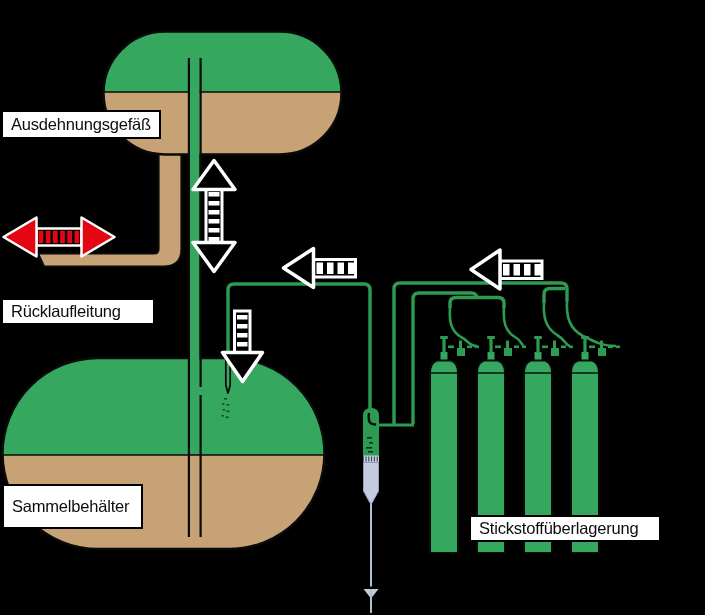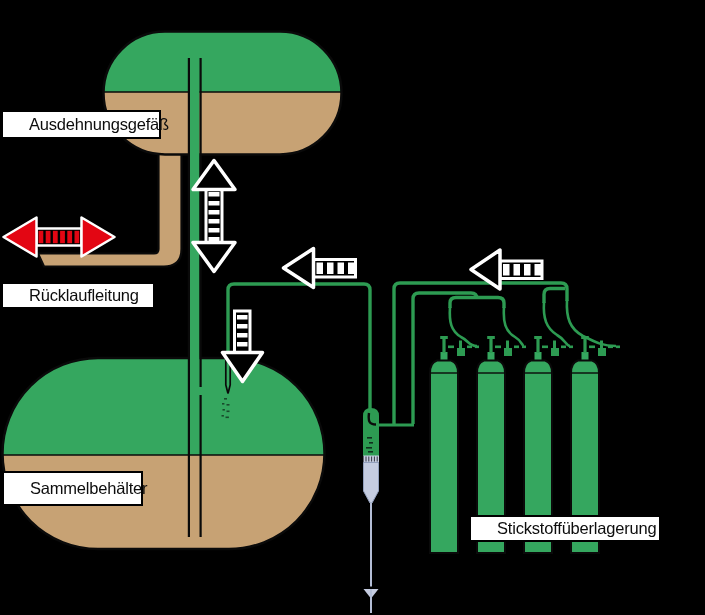--- a/index.html
+++ b/index.html
@@ -4,25 +4,25 @@
 <style>
   html,body{margin:0;padding:0;background:#000;}
   .stage{
     position:relative;width:705px;height:615px;background:#000;overflow:hidden;
     font-family:"Liberation Sans", sans-serif;
   }
   .stage svg{position:absolute;left:0;top:0;}
   .diagram-label{
     position:absolute;box-sizing:border-box;background:#ffffff;border:2px solid #000;
     color:#0d0d0d;font-size:16.5px;line-height:1;display:flex;align-items:center;
-    padding-left:26px;white-space:nowrap;letter-spacing:-0.2px;
+    padding-left:8px;white-space:nowrap;letter-spacing:-0.2px;
   }
   #label-expansion{left:1px;top:110px;width:160px;height:29px;}
-  #label-return{left:1px;top:282px;width:154px;height:27px;}
-  #label-collection{left:2px;top:471px;width:141px;height:35px;}
+  #label-return{left:1px;top:298px;width:154px;height:27px;}
+  #label-collection{left:2px;top:484px;width:141px;height:45px;}
   #label-nitrogen{left:469px;top:515px;width:192px;height:27px;}
 </style>
 </head>
 <body>
 
 <div class="stage">
 <svg width="705" height="615" viewBox="0 0 705 615">
   <defs>
     <clipPath id="topTankGreen">
           <rect x="103.5" y="31.5" width="238" height="60.5"></rect>

